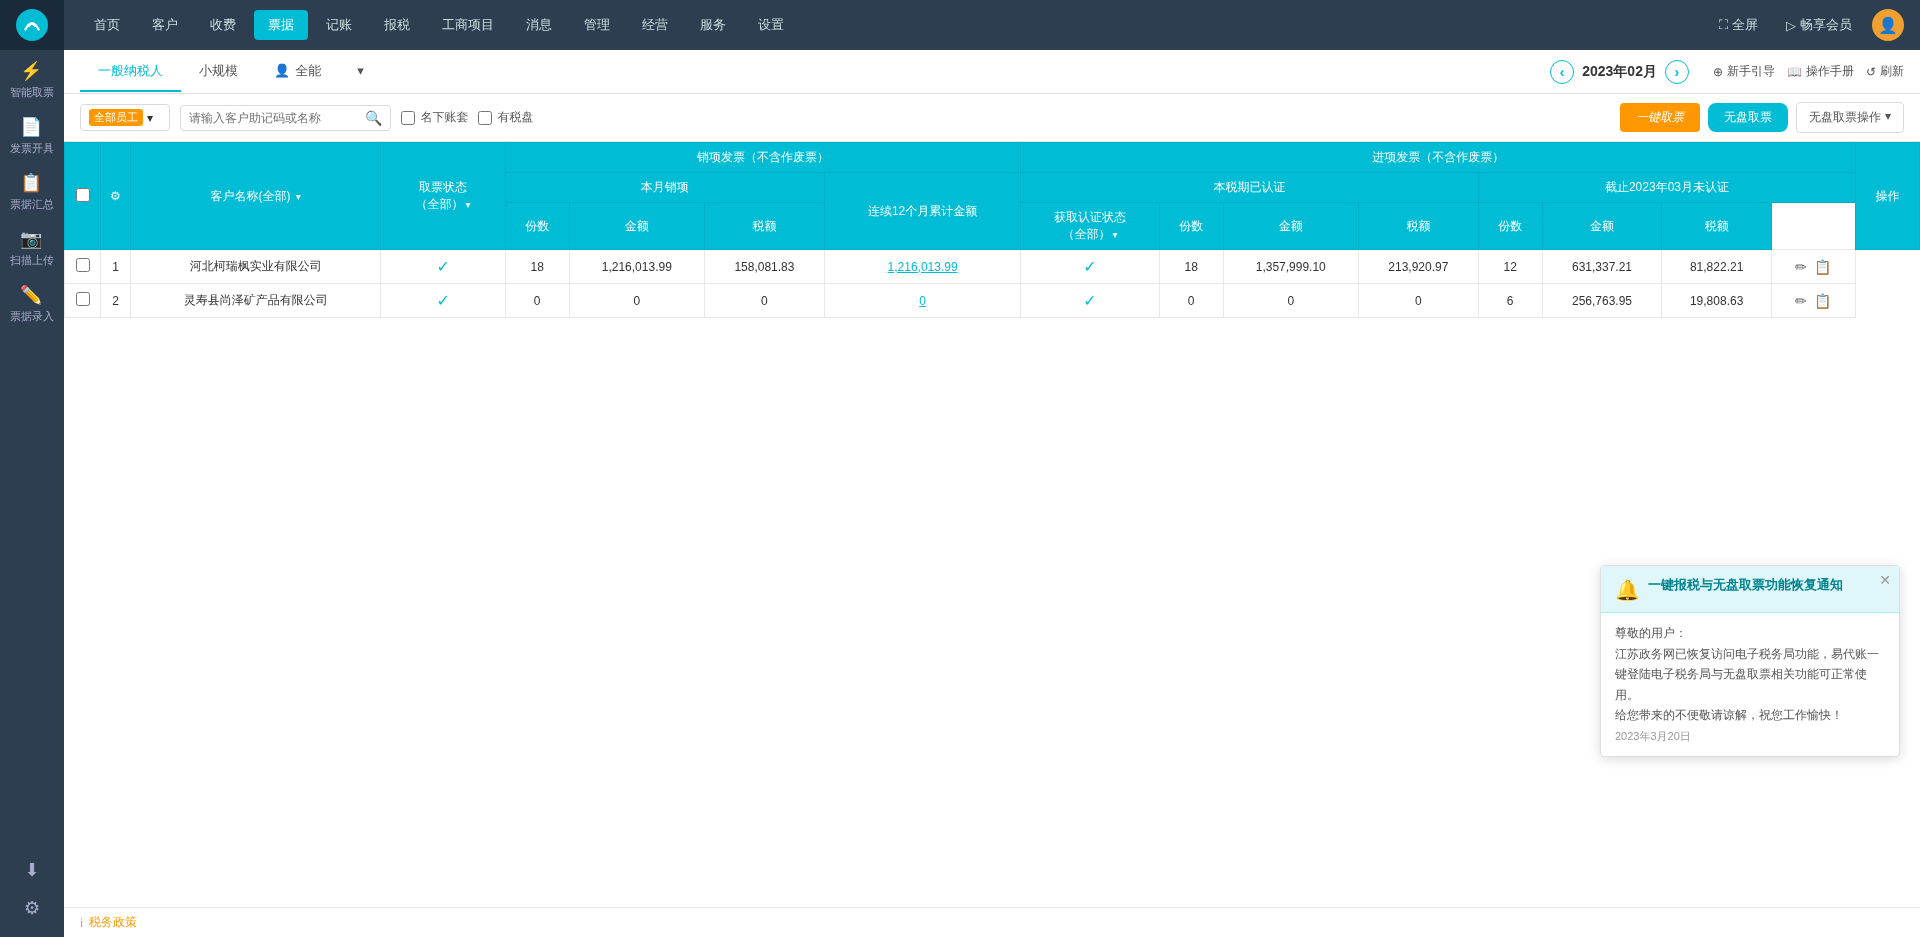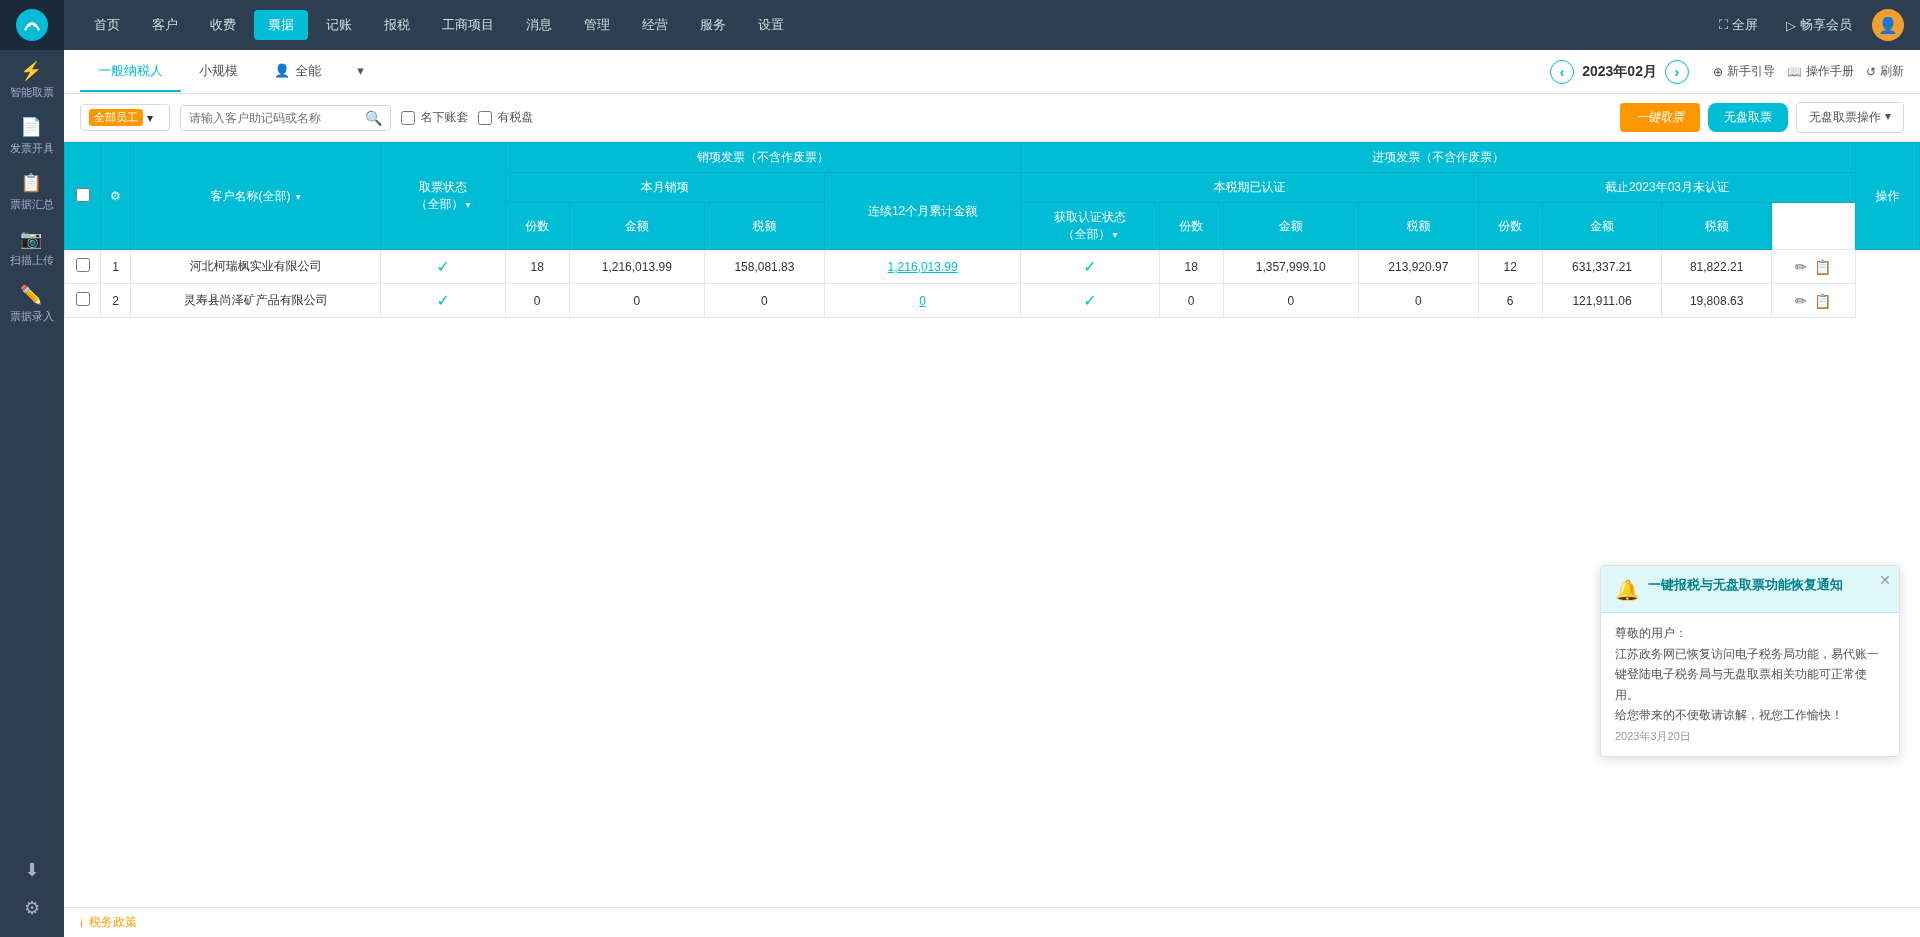--- a/index.html
+++ b/index.html
@@ -583,21 +583,21 @@
       <td><span class="check-icon">✓</span></td>
       <td>0</td>
       <td>0</td>
       <td>0</td>
       <td><span class="link-text">0</span></td>
       <td><span class="check-icon">✓</span></td>
       <td>0</td>
       <td>0</td>
       <td>0</td>
       <td>6</td>
-      <td>121,911.06</td>
+      <td>256,763.95</td>
       <td>19,808.63</td>
       <td>
         <div class="action-icons">
           <span class="action-icon">✏</span>
           <span class="action-icon">📋</span>
         </div>
       </td>
     </tr>
           </tbody>
       </table>

